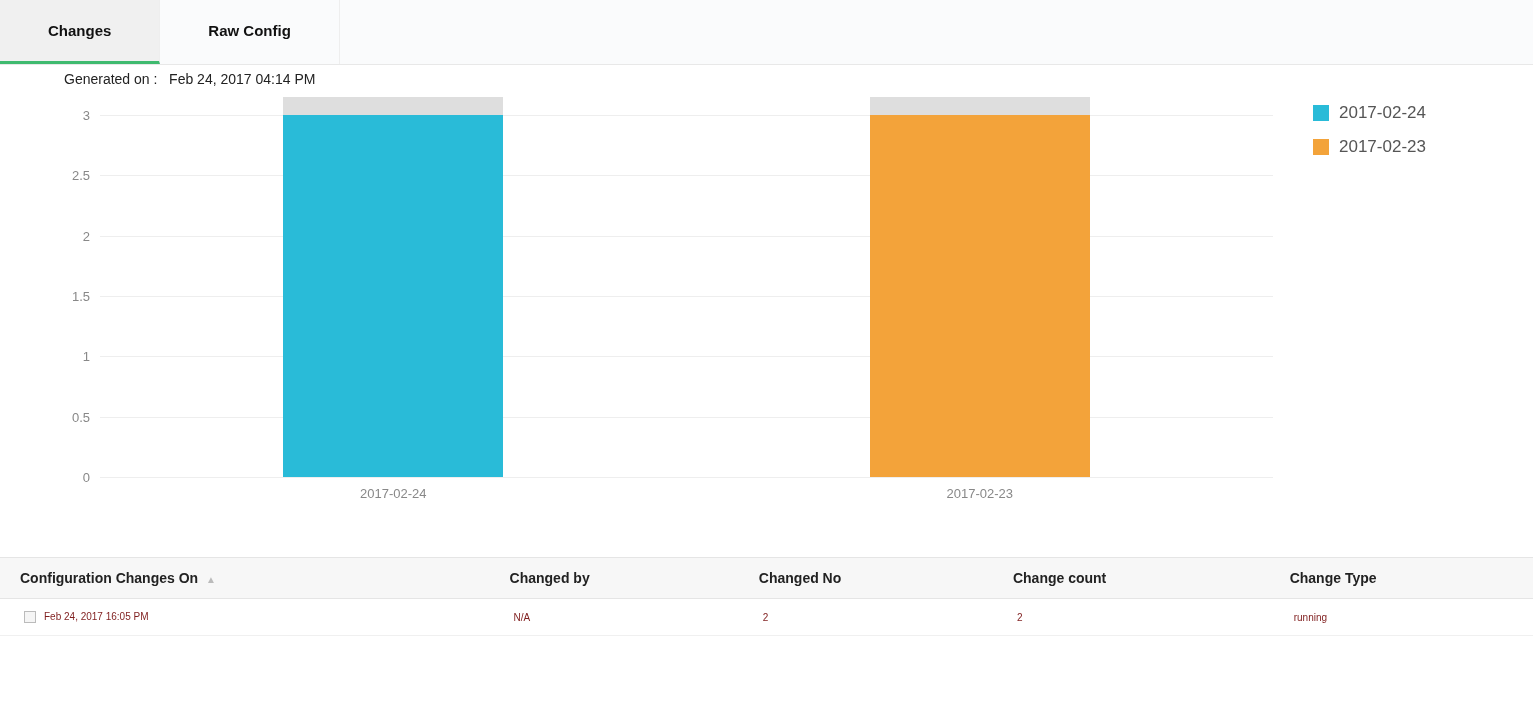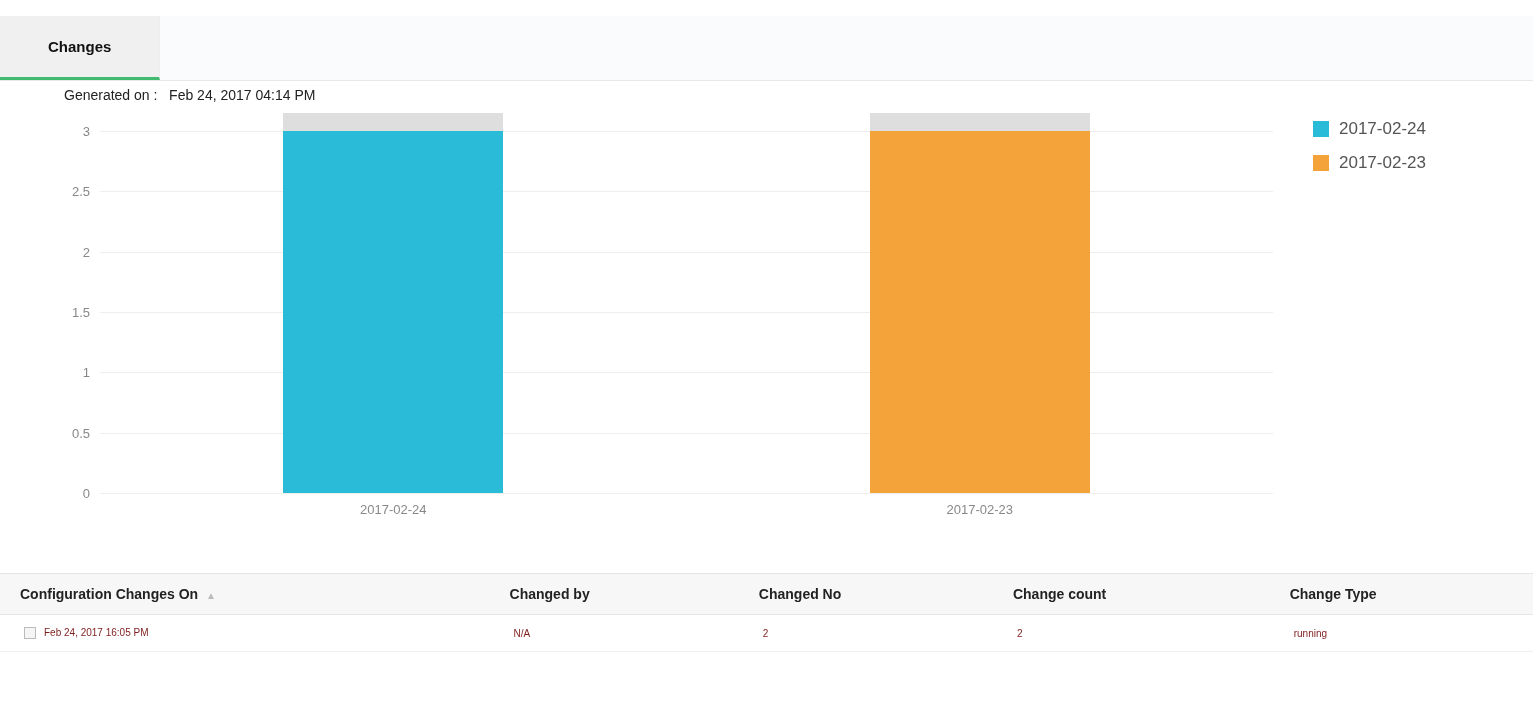--- a/index.html
+++ b/index.html
@@ -1,17 +1,17 @@
 <!DOCTYPE html>
 <html><head>
 <meta charset="utf-8">
 <style>
   * { box-sizing: border-box; margin: 0; padding: 0; }
   body { font-family: "Helvetica Neue", Arial, sans-serif; font-size: 14px; color: #333; background: #fff; }
-  .tabs { display: flex; background: #fafbfc; border-bottom: 1px solid #e8e8e8; margin-top: 16px; }
+  .tabs { display: flex; background: #fafbfc; border-bottom: 1px solid #e8e8e8; }
   .tab { padding: 22px 48px; font-weight: 700; color: #111; cursor: pointer; border-right: 1px solid #eee; font-size: 15px; }
   .tab.active { background: #f0f0f0; border-bottom: 3px solid #3fba6f; }
   .generated { padding: 6px 20px 0 20px; font-size: 14px; color: #222; margin-left: 44px; }
   .chart-wrap { display: flex; padding: 0 20px 30px 20px; }
   .chart { flex: 1; position: relative; height: 420px; }
   .plot { position: absolute; left: 80px; top: 10px; right: 20px; bottom: 30px; }
   .gridline { position: absolute; left: 0; right: 0; border-top: 1px solid #eee; }
   .ylabel { position: absolute; left: -50px; width: 40px; text-align: right; font-size: 13px; color: #888; transform: translateY(-50%); }
   .bars { position: absolute; left: 0; right: 0; top: 0; bottom: 0; display: flex; }
   .bargroup { flex: 1; display: flex; align-items: flex-end; justify-content: center; position: relative; }
@@ -26,20 +26,21 @@
   .table thead th { text-align: left; font-weight: 700; font-size: 14px; padding: 12px 20px; background: #f7f7f7; border-top: 1px solid #e5e5e5; border-bottom: 1px solid #e5e5e5; color: #222; }
   .table tbody td { padding: 12px 24px; font-size: 10px; color: #7f1d1d; border-bottom: 1px solid #f0f0f0; }
   .sort-icon { color: #bbb; font-size: 10px; margin-left: 4px; }
   .row-icon { display:inline-block; width:12px; height:12px; border:1px solid #bbb; background:#f5f5f5; margin-right:8px; vertical-align:middle; }
 </style>
 </head>
 <body>
 
 <div class="tabs">
   <div class="tab active">Changes</div>
+  <div class="tab">Raw Config</div>
 </div>
 
 <div class="generated">
   <span>Generated on :</span>
   <span> &nbsp;</span>
   <span>Feb 24, 2017 04:14 PM</span>
 </div>
 
 <div class="chart-wrap">
   <div class="chart">

